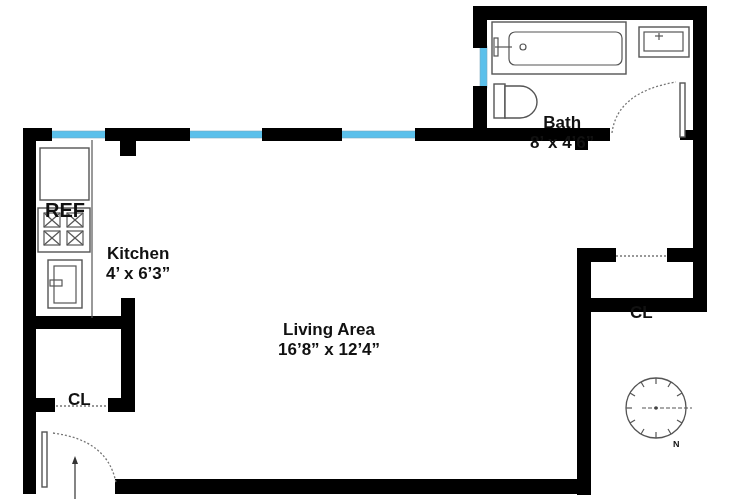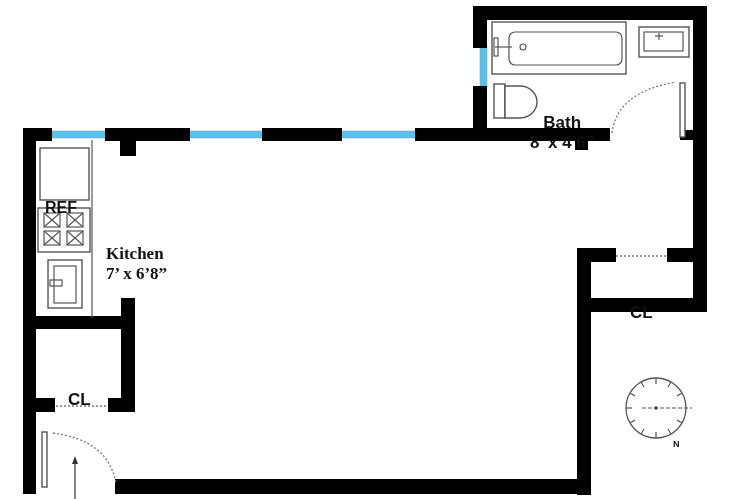--- a/index.html
+++ b/index.html
@@ -5,21 +5,21 @@
     html, body { margin: 0; padding: 0; background: #ffffff; }
     body { width: 730px; height: 499px; position: relative; overflow: hidden; font-family: "Liberation Sans", sans-serif; }
     svg { position: absolute; left: 0; top: 0; }
     .wall { fill: #000000; }
     .window { fill: #5bc0eb; stroke: #7aa8c0; stroke-width: 0.6; }
     .fixture { fill: #ffffff; stroke: #555555; stroke-width: 1.4; }
     .fixture-thin { fill: none; stroke: #555555; stroke-width: 1.2; }
     .dotted { fill: none; stroke: #777777; stroke-width: 1.3; stroke-dasharray: 2 2; }
     .label { position: absolute; font-family: "Liberation Sans", sans-serif; font-weight: bold; color: #111111; text-align: center; line-height: 1.15; white-space: nowrap; margin-top: 36px; }
     .room-label { font-size: 17px; }
-    .fixture-label { font-size: 16px; }
+    .fixture-label { font-size: 20px; }
   </style>
 </head>
 <body>
 
 <svg width="730" height="499" viewBox="0 0 730 499">
 
   <g>
     <rect class="window" x="50" y="131" width="56" height="7"></rect>
     <rect class="window" x="188" y="131" width="76" height="7"></rect>
     <rect class="window" x="341" y="131" width="76" height="7"></rect>
@@ -133,26 +133,28 @@
     <line x1="-14" y1="0" x2="36" y2="0" stroke="#555555" stroke-width="1.2" stroke-dasharray="4 2"></line>
     <circle cx="0" cy="0" r="1.8" fill="#444444"></circle>
   </g>
 </svg>
 
 <div class="label room-label" style="left:530px; top:77px;">
   <div>Bath</div>
   <div>8’ x 4’6”</div>
 </div>
 
-<div class="label room-label" style="left:106px; top:208px; text-align:left;font-family:Liberation Serif, serif;">
+<div class="label room-label" style="left:106px; top:208px; text-align:center;">
   <div>Kitchen</div>
-  <div>7’ x 6’8”</div>
+  <div>4’ x 6’3”</div>
 </div>
 
 <div class="label room-label" style="left:278px; top:284px;">
+  <div>Living Area</div>
+  <div>16’8” x 12’4”</div>
 </div>
 
 <div class="label room-label" style="left:630px; top:267px;">CL</div>
 
 <div class="label room-label" style="left:68px; top:354px;">CL</div>
 
 <div class="label fixture-label" style="left:45px; top:163px;">REF</div>
 
 <div class="label" style="left:673px; top:403px; font-size:9px;">N</div>
 

